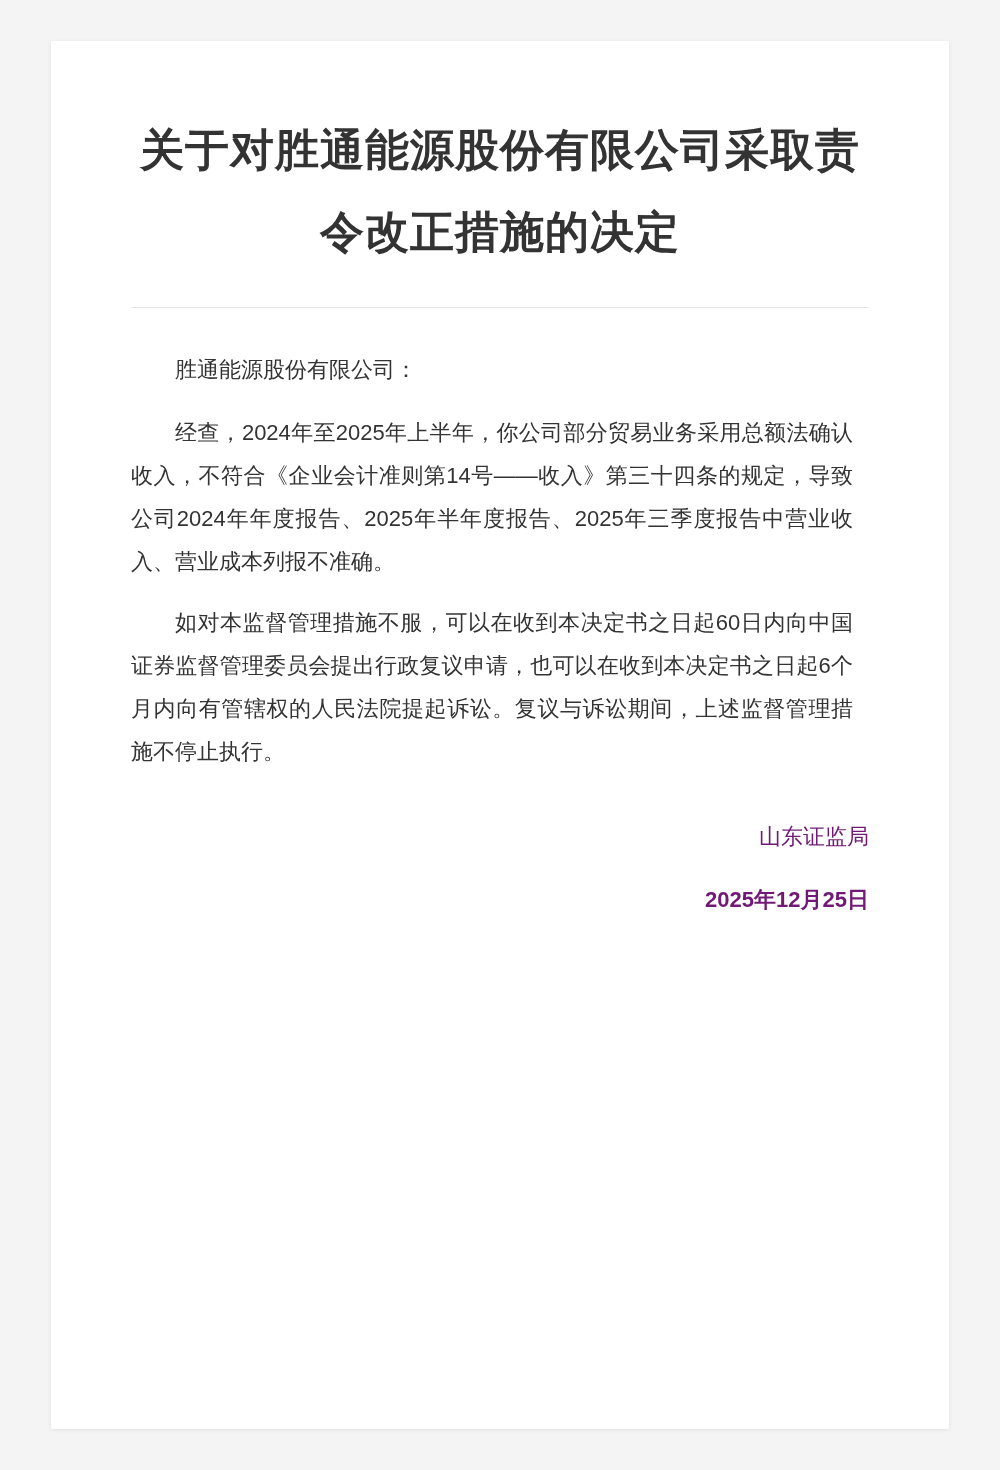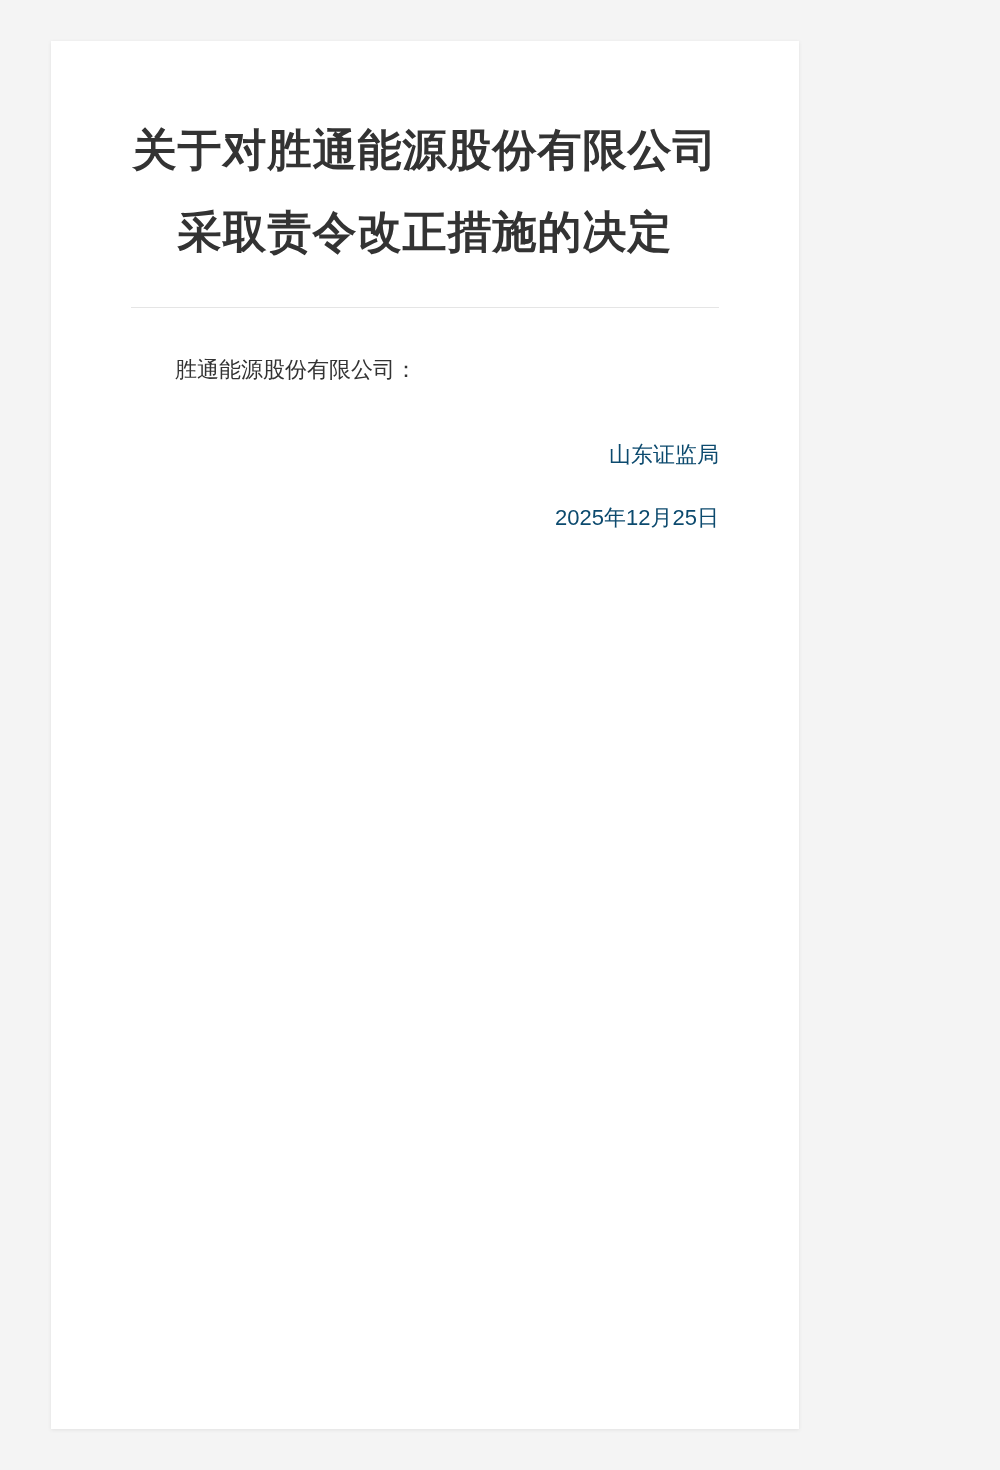--- a/index.html
+++ b/index.html
@@ -12,21 +12,21 @@
       background: #f4f4f4;
       font-family: "Liberation Sans", "DejaVu Sans", sans-serif;
       color: #333333;
       position: relative;
       overflow: hidden;
     }
     .card {
       position: absolute;
       left: 51px;
       top: 41px;
-      width: 748px;
+      width: 898px;
       height: 1388px;
       background: #ffffff;
       box-shadow: 0 1px 4px rgba(0,0,0,0.08);
       box-sizing: border-box;
       padding: 0 80px;
     }
     .title {
       margin: 0;
       padding-top: 68px;
       font-size: 44px;
@@ -54,35 +54,38 @@
       color: #333333;
     }
     .salutation {
       margin-bottom: 20px;
     }
     .signature {
       text-align: right;
       font-size: 22px;
       line-height: 43px;
       margin: 0;
-      color: #0c4a6e;
+      color: #701a75;
     }
     .sig-org {
       margin-top: 42px;
     }
     .sig-date {
       margin-top: 20px;
+      font-weight: bold;
     }
   </style>
 </head>
 <body>
 
 <div class="card">
   <h1 class="title">关于对胜通能源股份有限公司采取责令改正措施的决定</h1>
   <div class="divider"></div>
 
   <div class="body">
     <p class="para salutation">胜通能源股份有限公司：</p>
+    <p class="para">经查，2024年至2025年上半年，你公司部分贸易业务采用总额法确认收入，不符合《企业会计准则第14号——收入》第三十四条的规定，导致公司2024年年度报告、2025年半年度报告、2025年三季度报告中营业收入、营业成本列报不准确。</p>
+    <p class="para">如对本监督管理措施不服，可以在收到本决定书之日起60日内向中国证券监督管理委员会提出行政复议申请，也可以在收到本决定书之日起6个月内向有管辖权的人民法院提起诉讼。复议与诉讼期间，上述监督管理措施不停止执行。</p>
 
     <p class="signature sig-org">山东证监局</p>
     <p class="signature sig-date">2025年12月25日</p>
   </div>
 </div>
 
 </body></html>

